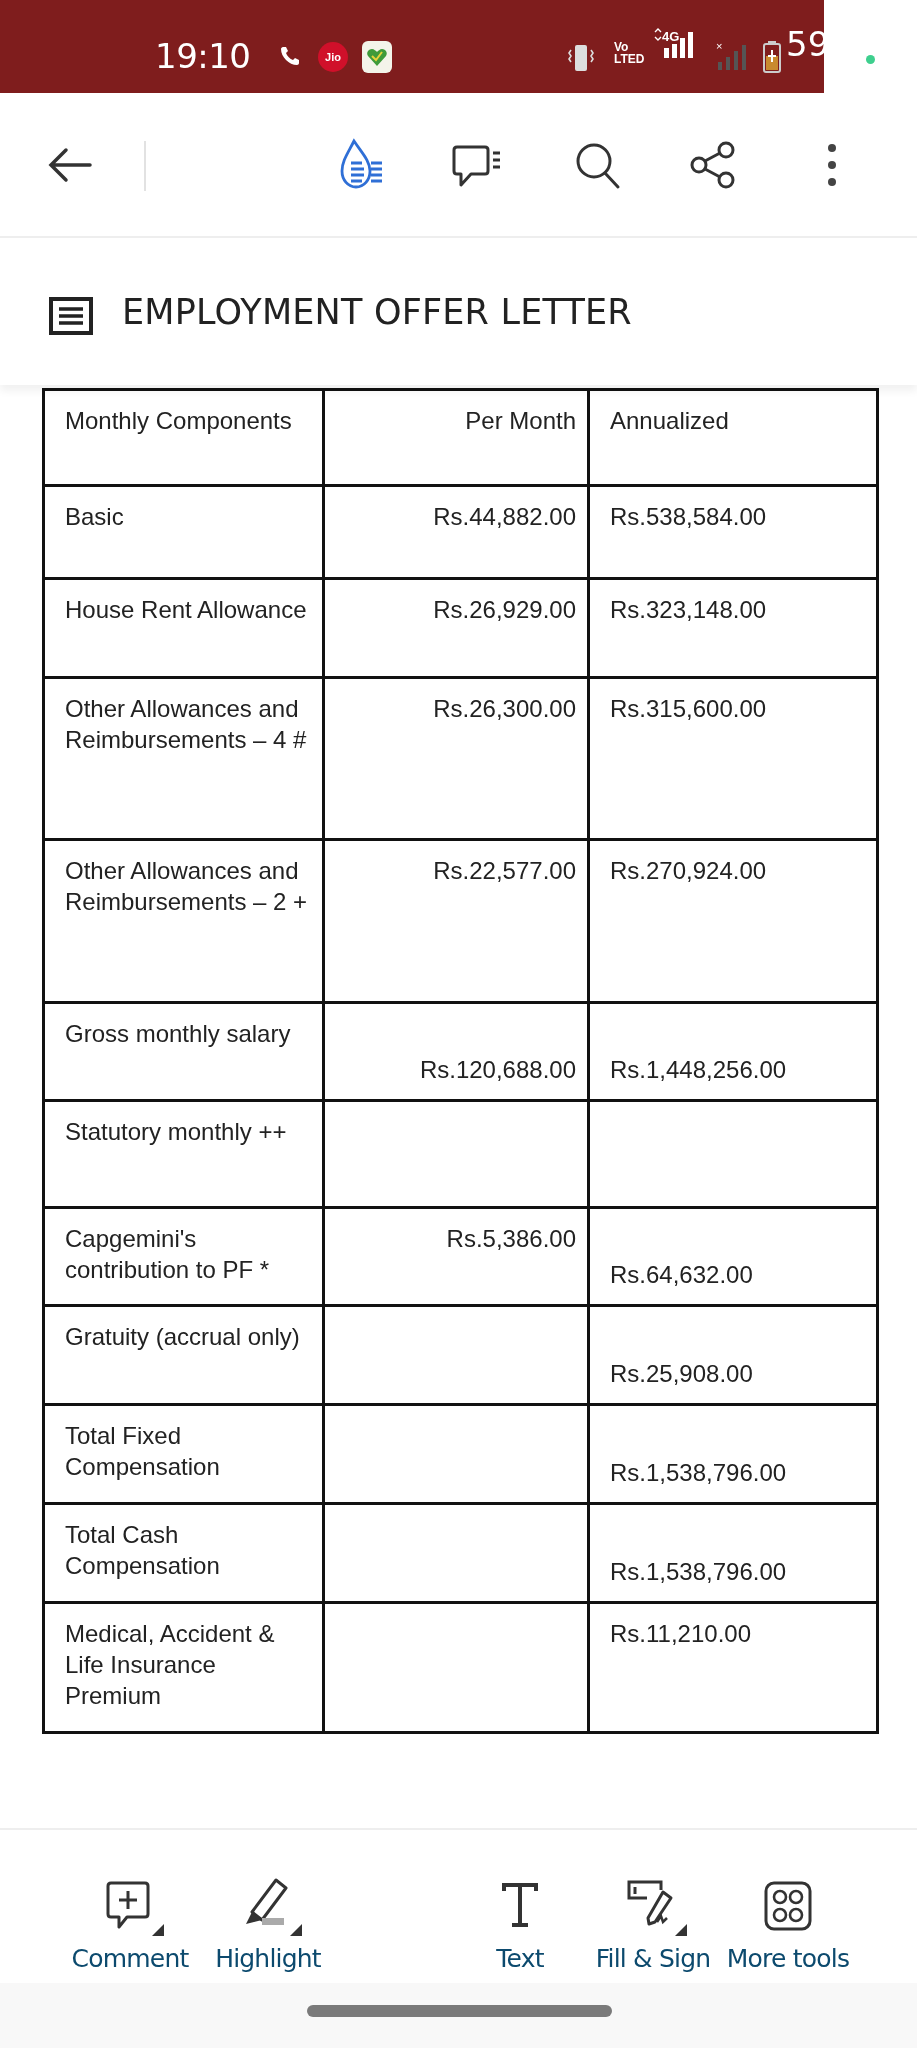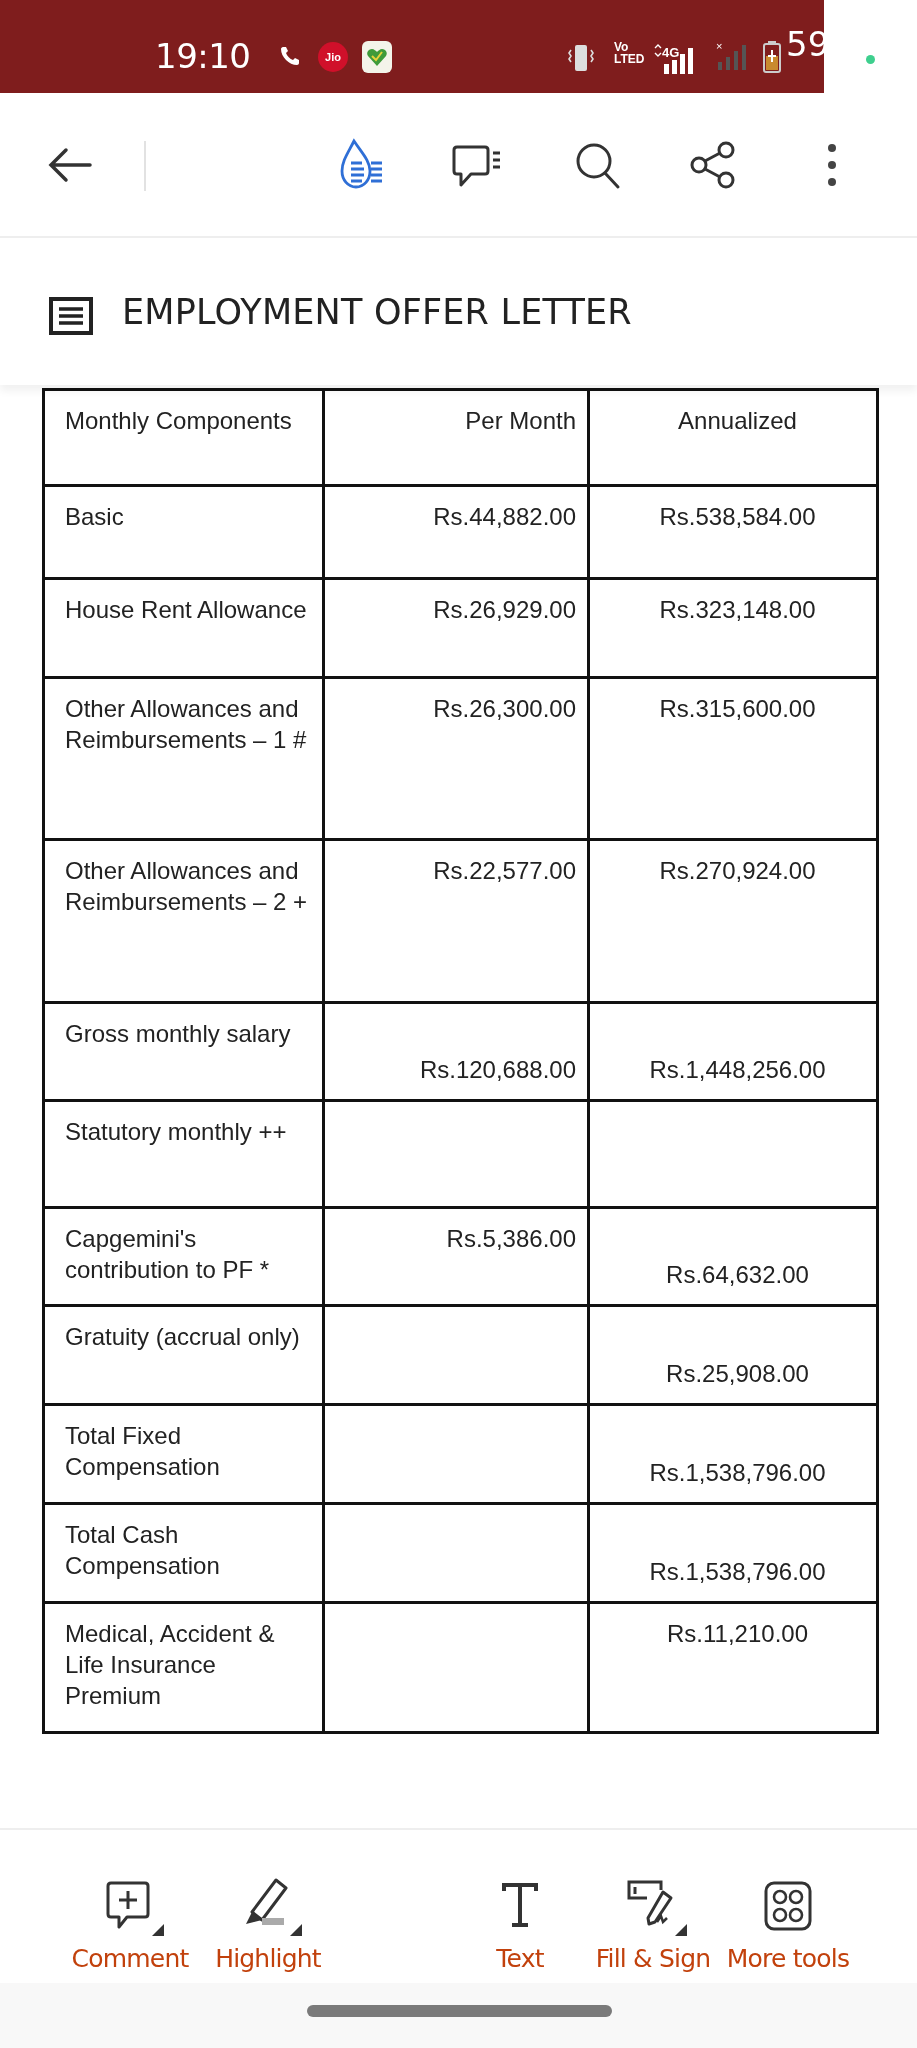--- a/index.html
+++ b/index.html
@@ -8,21 +8,21 @@
 
     
     .status-bar { position: absolute; left: 0; top: 0; width: 824px; height: 93px; background: #7f1d1d; color: #fff; }
     .sb-time { position: absolute; left: 155px; top: 36px; font-size: 34px; font-family: "DejaVu Sans", sans-serif; letter-spacing: -0.5px; }
     .sb-icon { position: absolute; }
     .sb-phone { left: 278px; top: 44px; }
     .sb-jio { left: 318px; top: 42px; width: 30px; height: 30px; border-radius: 50%; background: #d0102a; color: #fff; font-size: 11px; font-weight: bold; display: flex; align-items: center; justify-content: center; }
     .sb-app { left: 362px; top: 41px; width: 30px; height: 32px; border-radius: 6px; background: #f4f4ea; display: flex; align-items: center; justify-content: center; }
     .sb-vibrate { left: 566px; top: 44px; }
     .sb-volte { left: 614px; top: 41px; font-size: 12px; line-height: 12px; font-weight: bold; text-align: left; }
-    .sb-signal1 { left: 652px; top: 44px; }
+    .sb-signal1 { left: 652px; top: 28px; }
     .sb-signal2 { left: 716px; top: 40px; }
     .sb-battery { left: 762px; top: 40px; }
     .sb-batt-pct { position: absolute; left: 786px; top: 24px; font-size: 34px; font-family: "DejaVu Sans", sans-serif; }
     .sb-dot { position: absolute; left: 866px; top: 55px; width: 9px; height: 9px; border-radius: 50%; background: #3ecf8e; }
 
     
     .app-toolbar { position: absolute; left: 0; top: 93px; width: 917px; height: 145px; background: #fff; border-bottom: 2px solid #eee; }
     .tb-btn { position: absolute; top: 40px; width: 64px; height: 64px; display: flex; align-items: center; justify-content: center; cursor: pointer; }
     .tb-divider { position: absolute; left: 144px; top: 48px; width: 2px; height: 50px; background: #e2e2e2; }
 
@@ -30,28 +30,28 @@
     .doc-title-area { position: absolute; left: 0; top: 240px; width: 917px; height: 145px; background: #fff; box-shadow: 0 6px 8px rgba(0,0,0,0.06); z-index: 2; }
     .doc-title-icon { position: absolute; left: 48px; top: 56px; }
     .doc-title { position: absolute; left: 122px; top: 52px; font-size: 35px; font-family: "DejaVu Sans", sans-serif; letter-spacing: 0.2px; color: #222; }
 
     
     .doc-page { position: absolute; left: 0; top: 385px; width: 917px; height: 1445px; background: #fff; overflow: hidden; }
     table.comp { position: absolute; left: 42px; top: 3px; border-collapse: collapse; table-layout: fixed; width: 834px; }
     table.comp td { border: 3px solid #111; vertical-align: top; font-size: 24px; line-height: 31px; color: #222; padding: 14px 11px 0 20px; }
     table.comp td.c0 { width: 280px; text-align: left; }
     table.comp td.c1 { width: 265px; text-align: right; }
-    table.comp td.c2 { width: 289px; text-align: center; }
+    table.comp td.c2 { width: 289px; text-align: left; }
     table.comp td.bottom { vertical-align: bottom; padding-bottom: 14px; }
 
     
     .bottom-tools { position: absolute; left: 0; top: 1828px; width: 917px; height: 155px; background: #fff; border-top: 2px solid #eee; }
     .tool { position: absolute; top: 0; height: 155px; display: flex; flex-direction: column; align-items: center; cursor: pointer; }
     .tool-icon { margin-top: 44px; height: 64px; width: 80px; display: flex; align-items: center; justify-content: center; position: relative; }
-    .tool-label { margin-top: 6px; font-size: 25px; font-family: "DejaVu Sans", sans-serif; color: #c2410c; letter-spacing: -0.8px; white-space: nowrap; }
+    .tool-label { margin-top: 6px; font-size: 25px; font-family: "DejaVu Sans", sans-serif; color: #0c4a6e; letter-spacing: -0.8px; white-space: nowrap; }
     .tri { position: absolute; right: 6px; bottom: 2px; width: 0; height: 0; border-left: 12px solid transparent; border-bottom: 12px solid #333; }
 
     .nav-area { position: absolute; left: 0; top: 1983px; width: 917px; height: 65px; background: #f8f8f8; }
     .home-pill { position: absolute; left: 307px; top: 22px; width: 305px; height: 12px; border-radius: 6px; background: #7a7a7a; }
   </style>
 </head>
 <body>
 
 <div class="status-bar">
   <span class="sb-time">19:10</span>
@@ -173,21 +173,21 @@
       <td class="c0">Basic</td>
       <td class="c1">Rs.44,882.00</td>
       <td class="c2">Rs.538,584.00</td>
     </tr>
     <tr style="height:99px">
       <td class="c0">House Rent Allowance</td>
       <td class="c1">Rs.26,929.00</td>
       <td class="c2">Rs.323,148.00</td>
     </tr>
     <tr style="height:162px">
-      <td class="c0">Other Allowances and Reimbursements – 1 #</td>
+      <td class="c0">Other Allowances and Reimbursements – 4 #</td>
       <td class="c1">Rs.26,300.00</td>
       <td class="c2">Rs.315,600.00</td>
     </tr>
     <tr style="height:163px">
       <td class="c0">Other Allowances and Reimbursements – 2 +</td>
       <td class="c1">Rs.22,577.00</td>
       <td class="c2">Rs.270,924.00</td>
     </tr>
     <tr style="height:98px">
       <td class="c0">Gross monthly salary</td>

